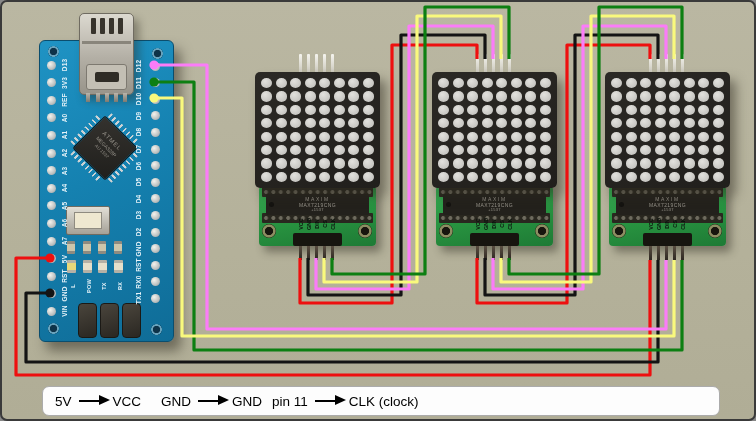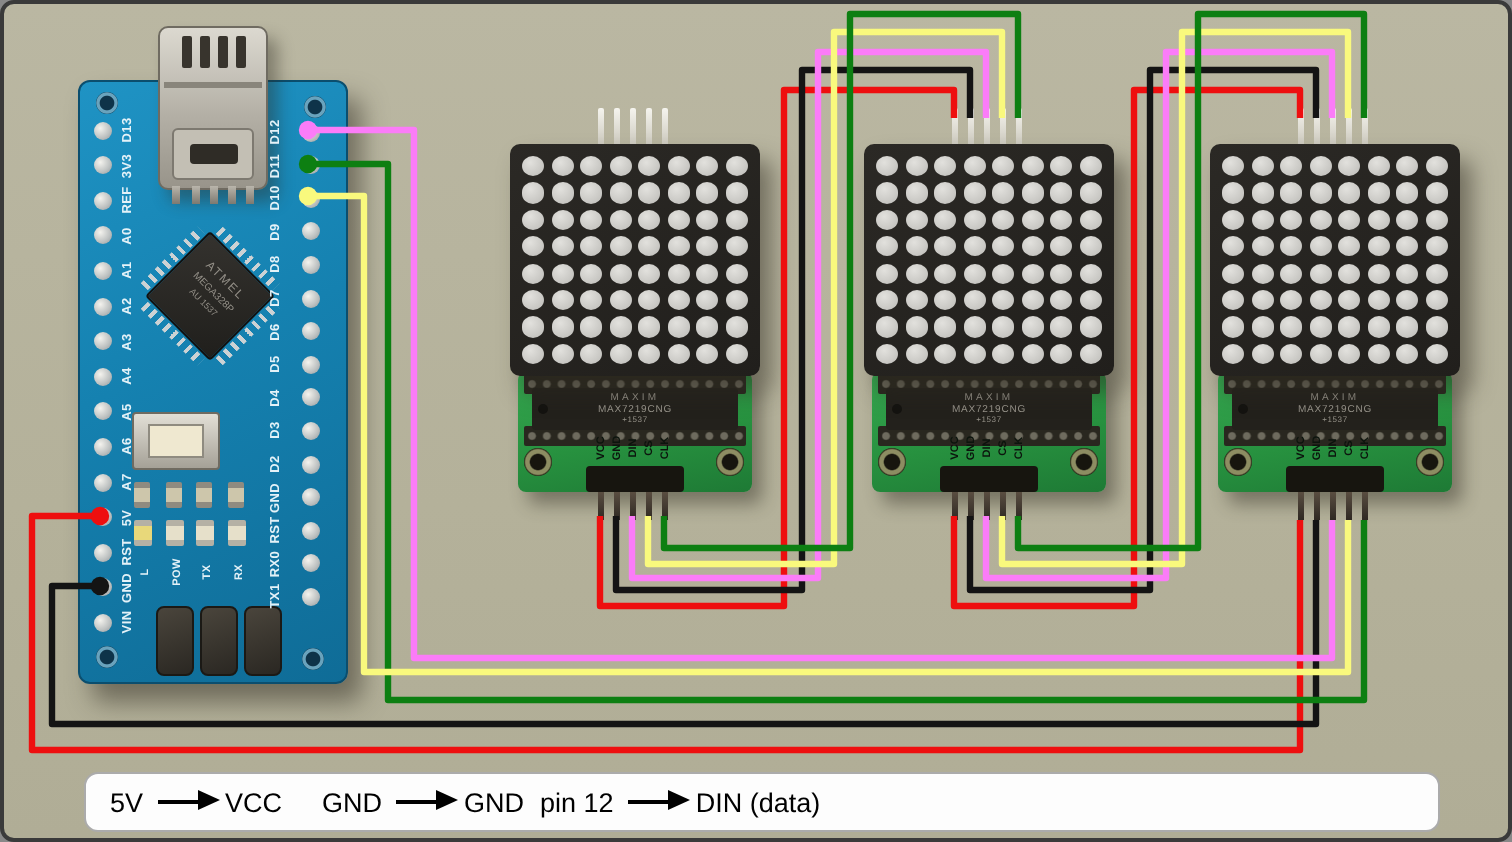--- a/index.html
+++ b/index.html
@@ -498,24 +498,24 @@
       <span class="litem" style="margin-left: 0px;">
     <span class="lfrom">5V</span>
     <span class="arrow"></span>
     <span class="lto">VCC</span>
   </span>
       <span class="litem" style="margin-left: 20px;">
     <span class="lfrom">GND</span>
     <span class="arrow"></span>
     <span class="lto">GND</span>
   </span>
-      <span class="litem" style="margin-left: 8px;">
-    <span class="lfrom">pin 12</span>
+      <span class="litem" style="margin-left: 10px;">
+    <span class="lfrom">pin 11</span>
     <span class="arrow"></span>
-    <span class="lto">DIN (data)</span>
+    <span class="lto">CLK (clock)</span>
   </span>
     </div>
 
   <svg id="wiresvg" width="756" height="421">
       <polyline points="298,256 298,301 390,301 390,43 475,43 475,57" fill="none" stroke="#ee0f0f" stroke-width="3.2" stroke-linejoin="round"></polyline>
       <polyline points="306,256 306,293 399,293 399,33 483,33 483,57" fill="none" stroke="#141414" stroke-width="3.2" stroke-linejoin="round"></polyline>
       <polyline points="314,256 314,287 407,287 407,24 491,24 491,57" fill="none" stroke="#fb7cf8" stroke-width="3.2" stroke-linejoin="round"></polyline>
       <polyline points="322,256 322,280 415,280 415,14 499,14 499,57" fill="none" stroke="#f9f97d" stroke-width="3.2" stroke-linejoin="round"></polyline>
       <polyline points="330,256 330,272 423,272 423,5 507,5 507,57" fill="none" stroke="#0d7f12" stroke-width="3.2" stroke-linejoin="round"></polyline>
       <polyline points="475,256 475,301 565,301 565,43 648,43 648,57" fill="none" stroke="#ee0f0f" stroke-width="3.2" stroke-linejoin="round"></polyline>

